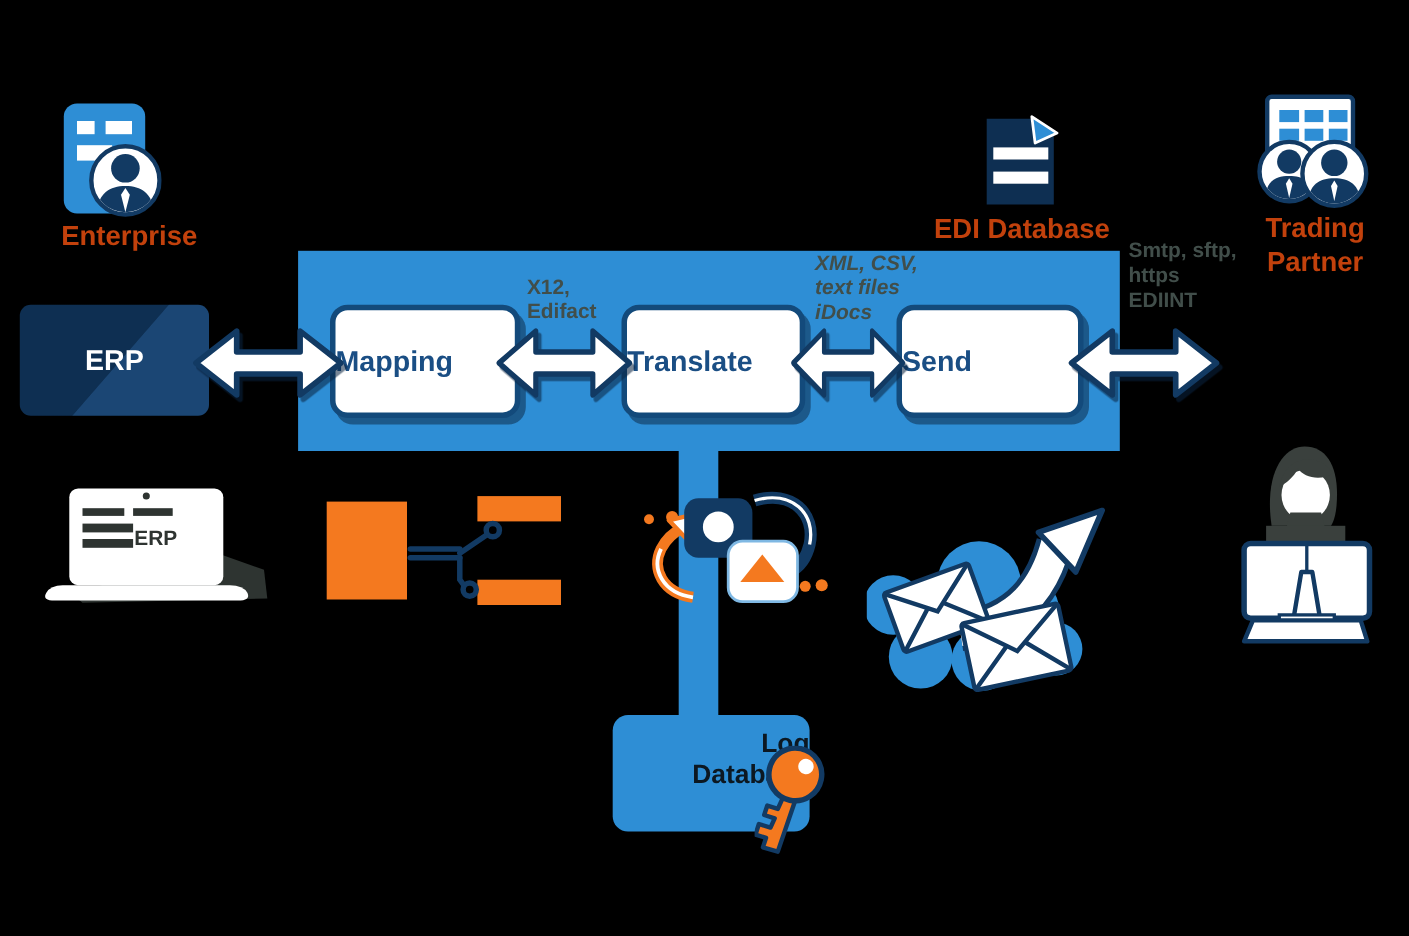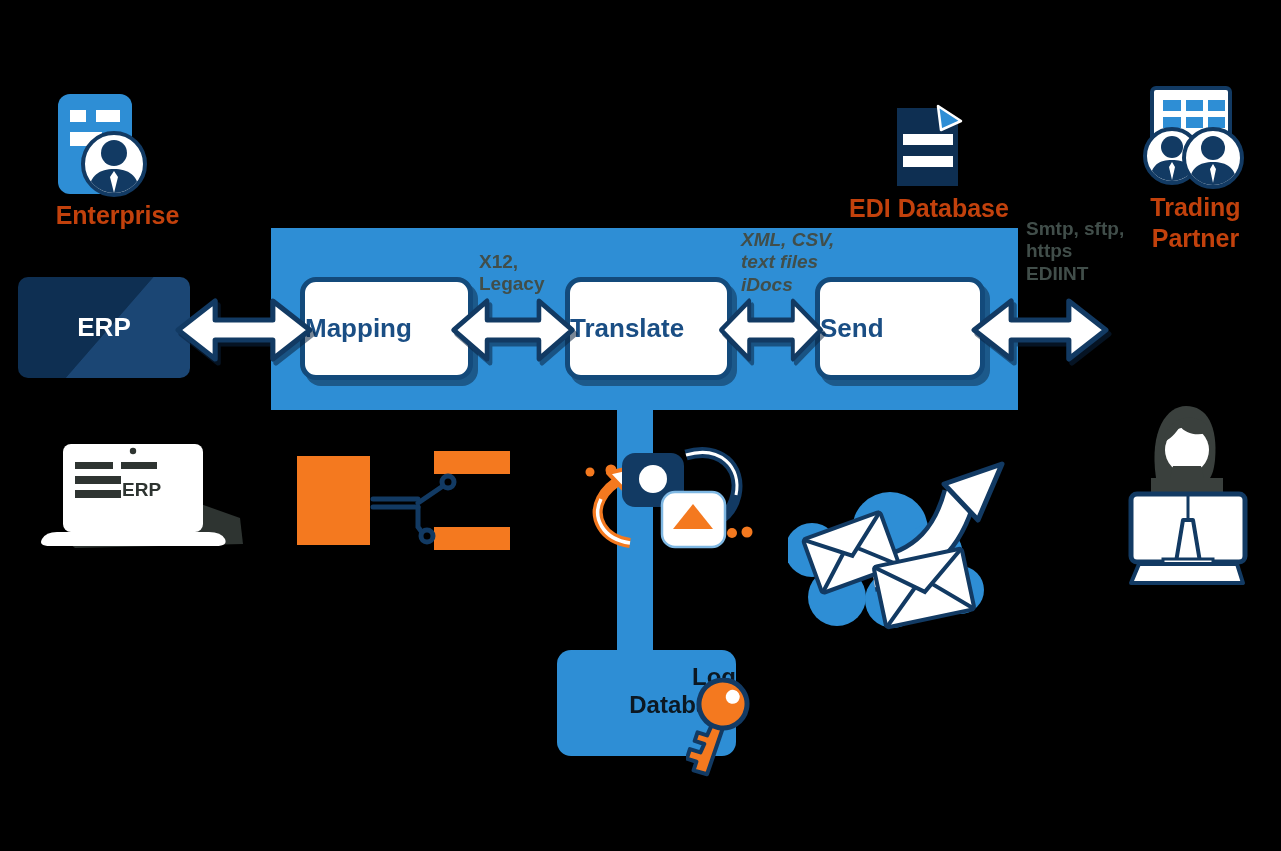--- a/index.html
+++ b/index.html
@@ -77,21 +77,21 @@
     <path d="M4,36 L40,7 V26 H96 V7 L132,36 L96,65 V46 H40 V65 Z" fill="#fff" stroke="#123A63" stroke-width="5" stroke-linejoin="round"></path>
   </svg>
   <svg class="abs darrow a3" viewBox="0 0 136 72" preserveAspectRatio="none">
     <path d="M4,36 L40,7 V26 H96 V7 L132,36 L96,65 V46 H40 V65 Z" fill="#fff" stroke="#123A63" stroke-width="5" stroke-linejoin="round"></path>
   </svg>
   <svg class="abs darrow a4" viewBox="0 0 136 72" preserveAspectRatio="none">
     <path d="M4,36 L40,7 V26 H96 V7 L132,36 L96,65 V46 H40 V65 Z" fill="#fff" stroke="#123A63" stroke-width="5" stroke-linejoin="round"></path>
   </svg>
 
   <div class="abs arrlbl lbl-x12">X12,
-Legacy</div>
+Edifact</div>
   <div class="abs arrlbl lbl-xml">XML, CSV,
 text files
 iDocs</div>
   <div class="abs arrlbl lbl-smtp">Smtp, sftp,
 https
 EDIINT</div>
 
   <svg class="abs icon" style="left:52px;top:92px" width="95" height="110" viewBox="0 0 95 110">
     <rect x="6" y="2" width="74" height="100" rx="12" fill="#2E8ED5"></rect>
     <rect x="18" y="18" width="16" height="12" fill="#fff"></rect>

